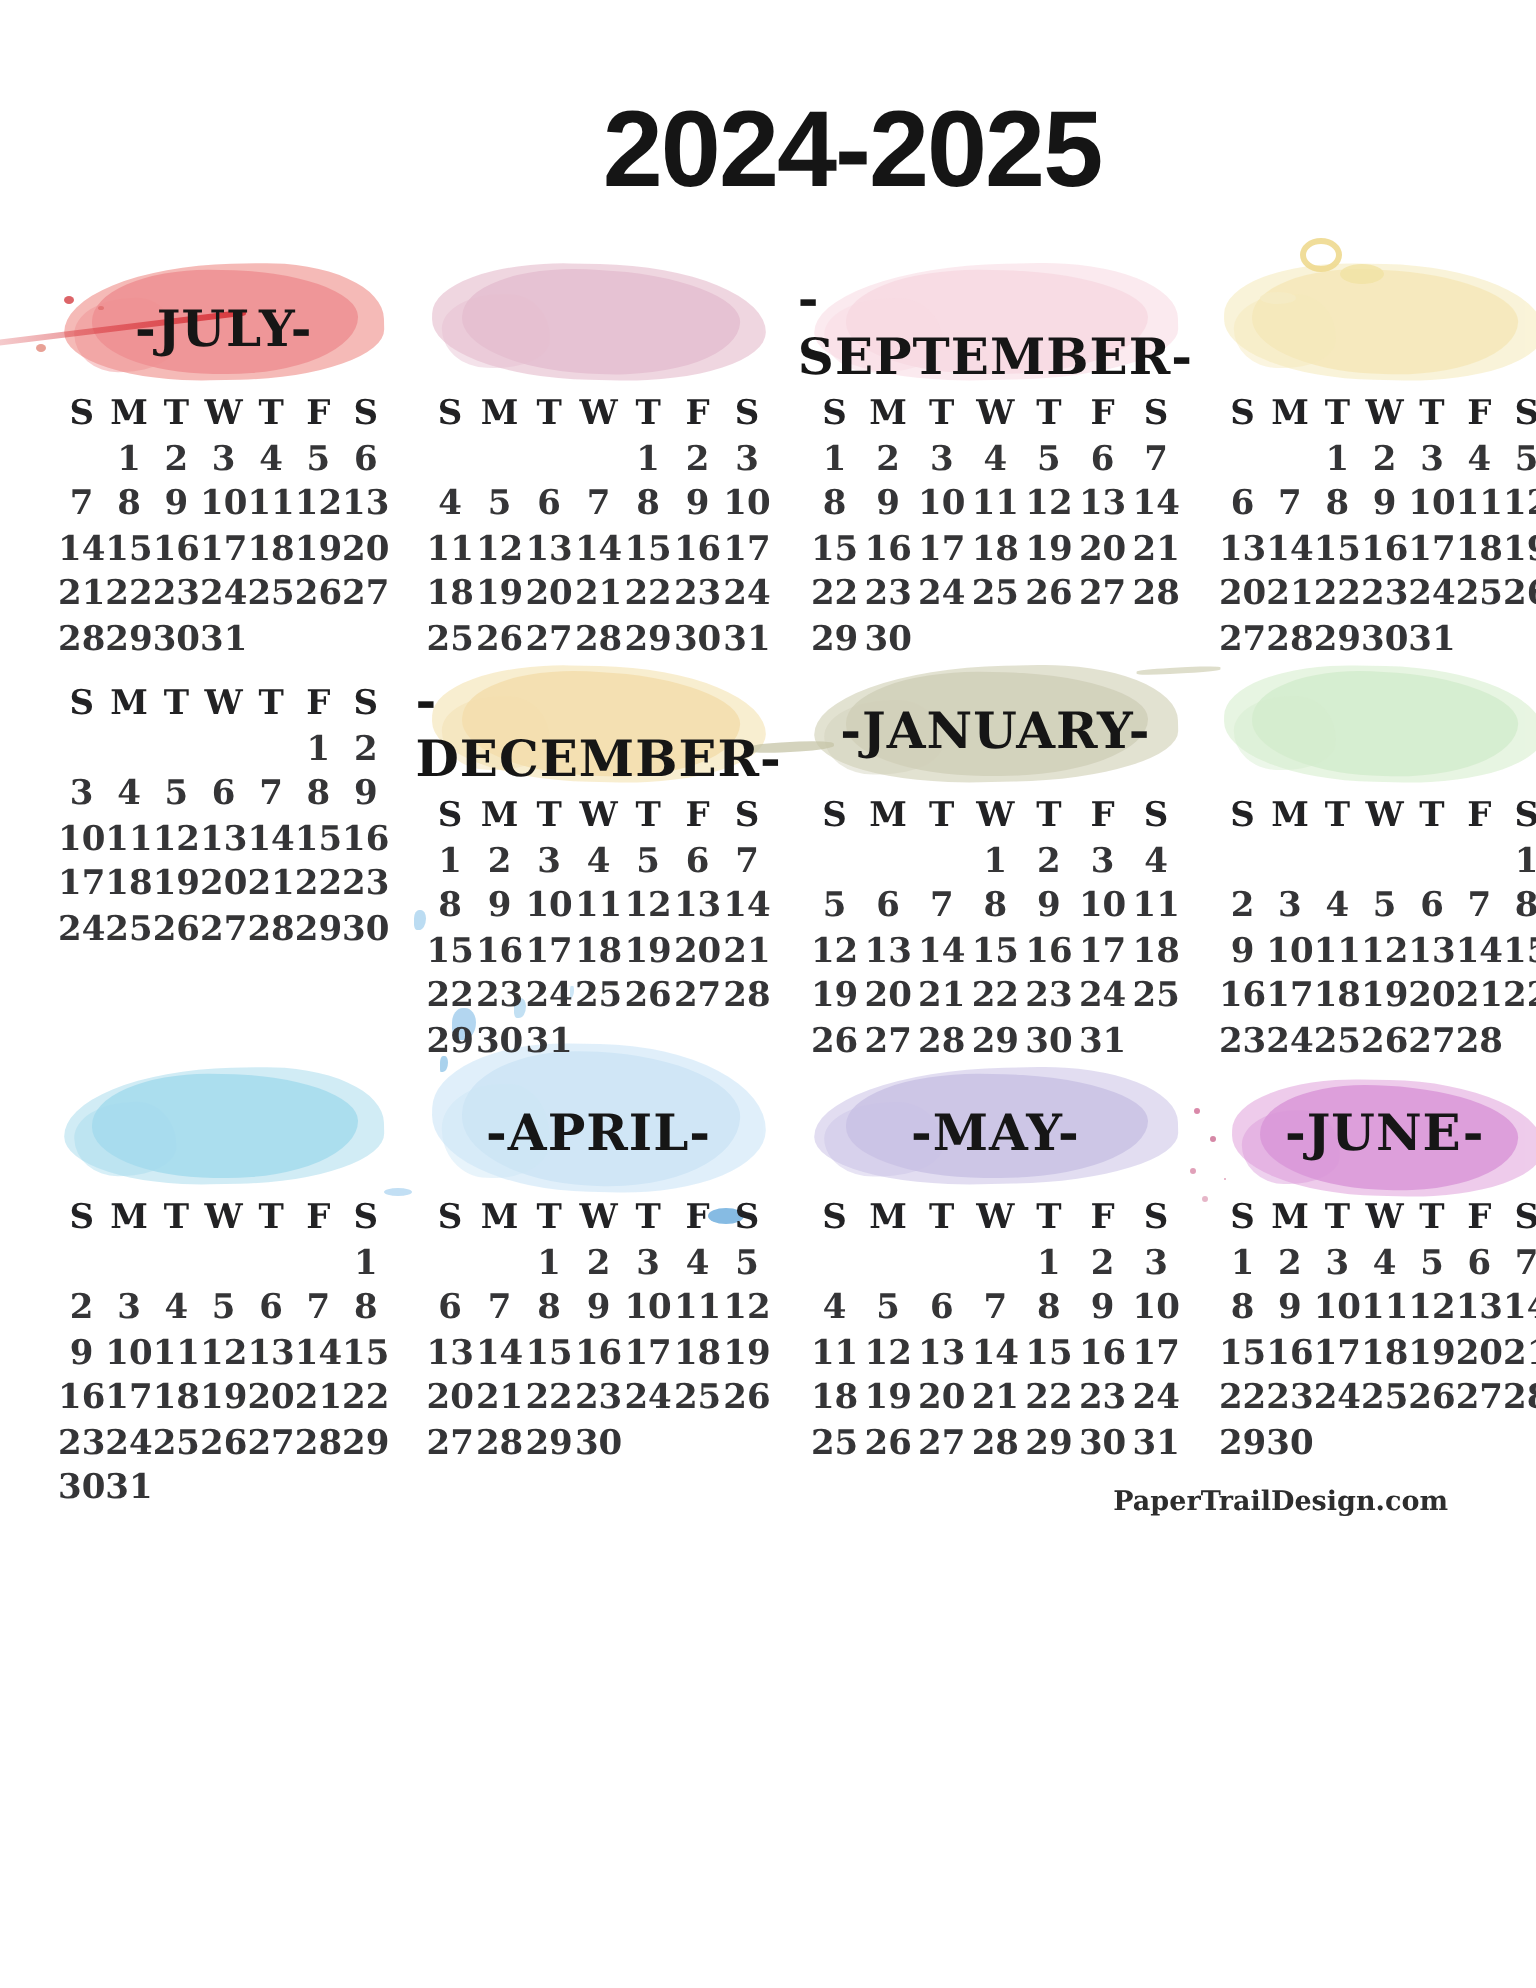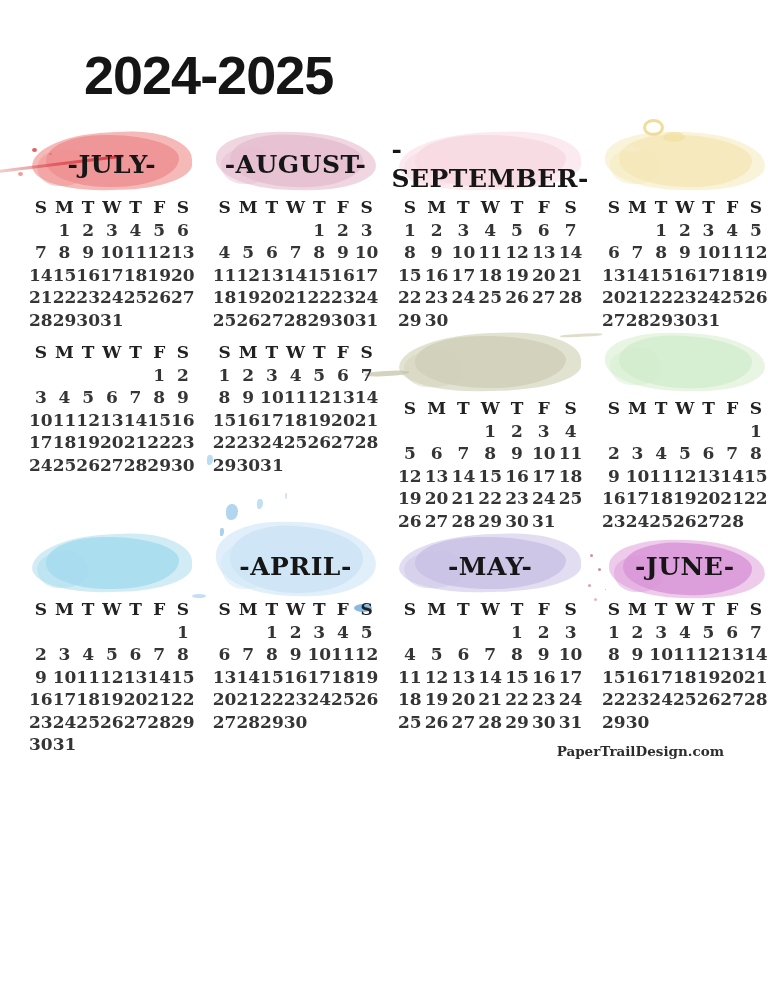--- a/index.html
+++ b/index.html
@@ -11,20 +11,21 @@
     position:relative;
   }
   .page-title {
     font-family:"Liberation Sans", sans-serif;
     font-weight:700;
     font-size:54px;
     letter-spacing:-1px;
     color:#151515;
     line-height:1;
     margin:48px 0 34px 84px;
+    text-align:center;
   }
   .months-grid {
     display:grid;
     grid-template-columns:repeat(4, 1fr);
     column-gap:8px;
     grid-auto-rows:201px;
     margin:0 24px;
   }
   .month { position:relative; }
   .month-header {
@@ -202,21 +203,20 @@
         <div class="day">31</div>
         <div class="day"></div>
         <div class="day"></div>
         <div class="day"></div>
       </div>
   </section>
     <section class="month month-1" style="--c1: #d494b2; --c2: #e6bccd;">
     <div class="month-header">
       <div class="splash"></div>
       <div class="deco"></div>
-      <h2 class="month-name">-AUGUST-</h2>
     </div>
     <div class="day-grid">
         <div class="dow">S</div>
         <div class="dow">M</div>
         <div class="dow">T</div>
         <div class="dow">W</div>
         <div class="dow">T</div>
         <div class="dow">F</div>
         <div class="dow">S</div>
         <div class="day"></div>
@@ -397,20 +397,25 @@
         <div class="day">24</div>
         <div class="day">25</div>
         <div class="day">26</div>
         <div class="day">27</div>
         <div class="day">28</div>
         <div class="day">29</div>
         <div class="day">30</div>
       </div>
   </section>
     <section class="month month-5" style="--c1: #ecc977; --c2: #f5e3b2;">
+    <div class="month-header">
+      <div class="splash"></div>
+      <div class="deco"></div>
+      <h2 class="month-name">-DECEMBER-</h2>
+    </div>
     <div class="day-grid">
         <div class="dow">S</div>
         <div class="dow">M</div>
         <div class="dow">T</div>
         <div class="dow">W</div>
         <div class="dow">T</div>
         <div class="dow">F</div>
         <div class="dow">S</div>
         <div class="day">1</div>
         <div class="day">2</div>
@@ -446,20 +451,21 @@
         <div class="day"></div>
         <div class="day"></div>
         <div class="day"></div>
         <div class="day"></div>
       </div>
   </section>
     <section class="month month-6" style="--c1: #b3b28c; --c2: #d0cfb4;">
     <div class="month-header">
       <div class="splash"></div>
       <div class="deco"></div>
+      <h2 class="month-name">-JANUARY-</h2>
     </div>
     <div class="day-grid">
         <div class="dow">S</div>
         <div class="dow">M</div>
         <div class="dow">T</div>
         <div class="dow">W</div>
         <div class="dow">T</div>
         <div class="dow">F</div>
         <div class="dow">S</div>
         <div class="day"></div>

